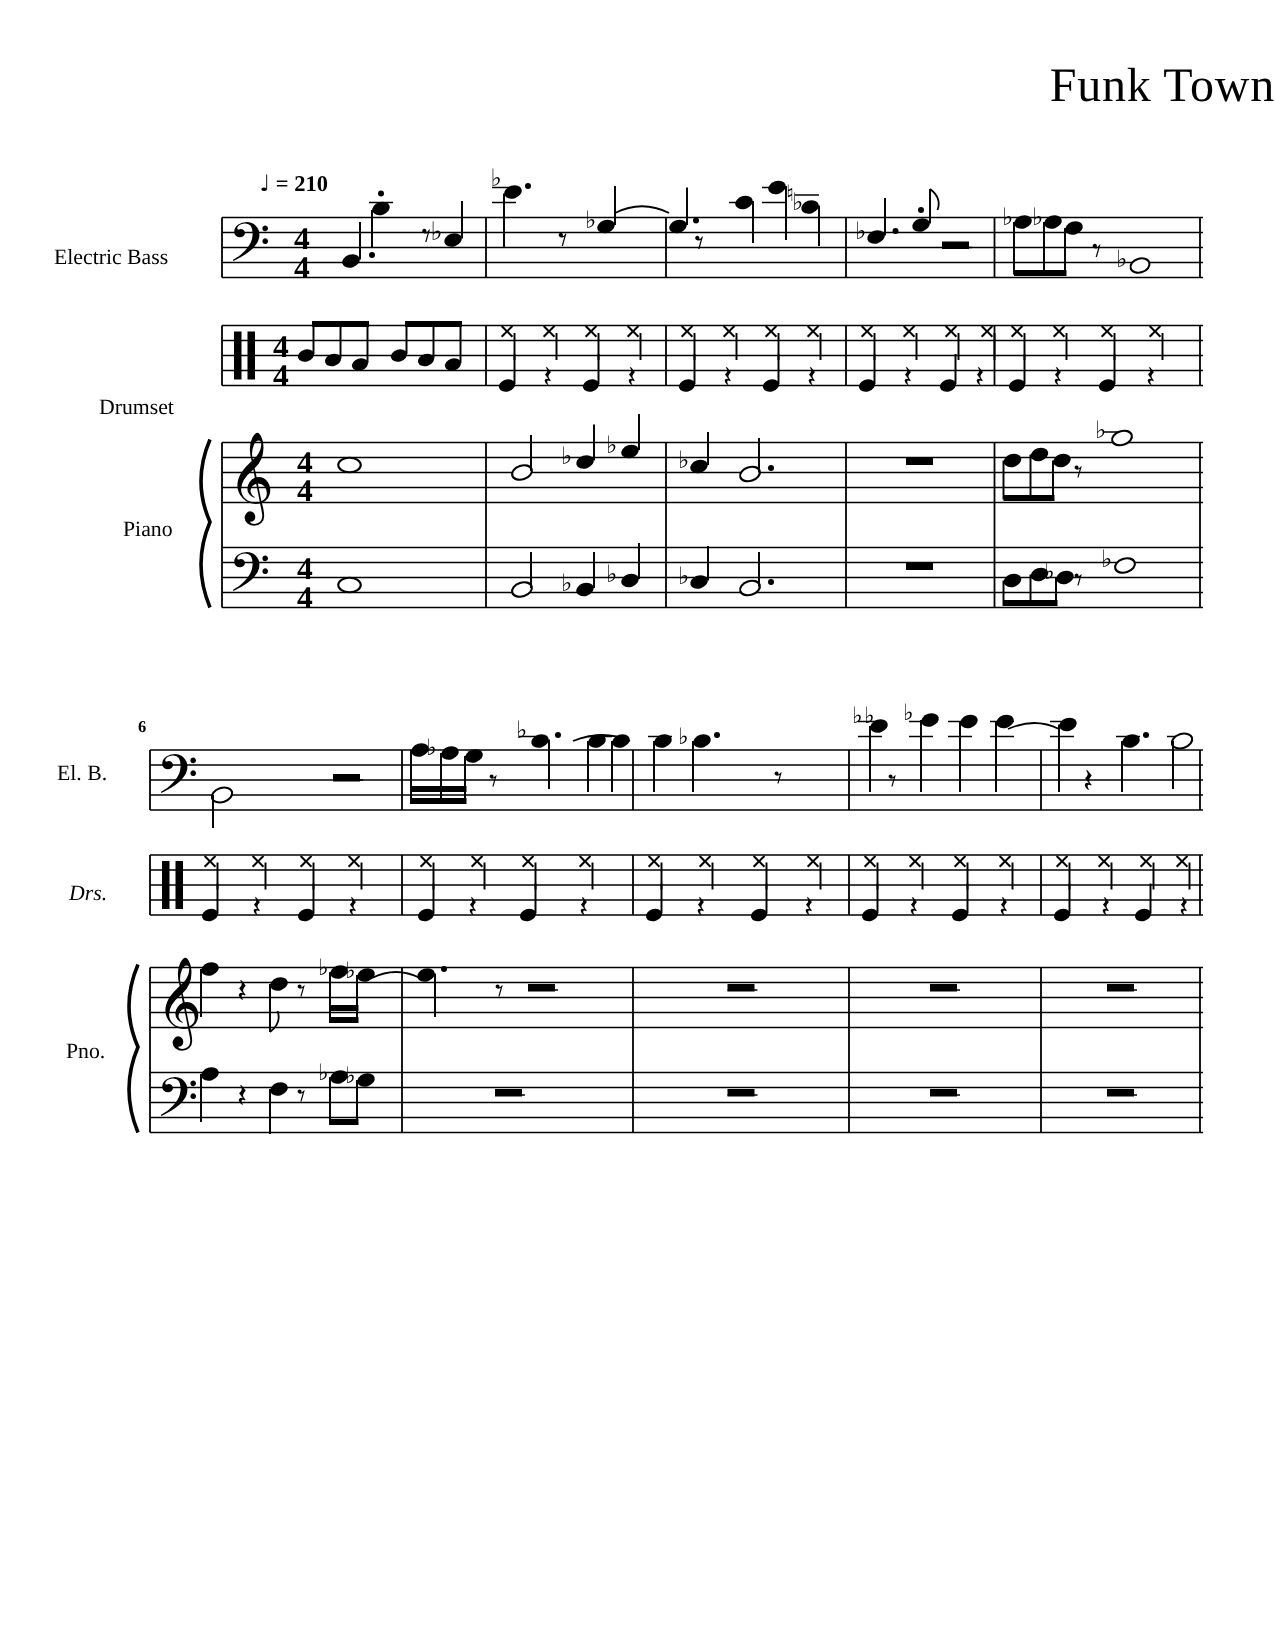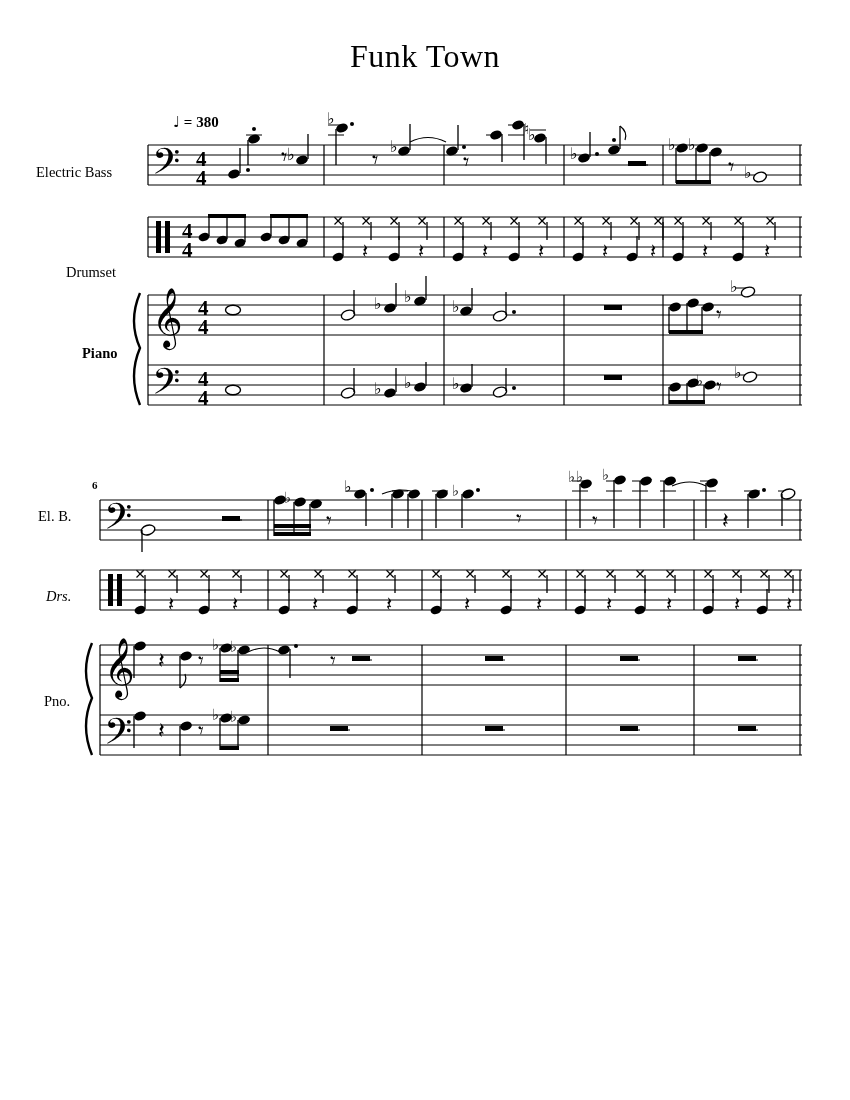--- a/index.html
+++ b/index.html
@@ -19,21 +19,21 @@
     position: absolute;
     left: 0; top: 0;
     width: 850px;
     height: 1100px;
   }
   .title {
     position: absolute;
     top: 38px;
     left: 0;
     width: 850px;
-    text-align: center;
+    text-align: right;
     font-family: "Liberation Serif", serif;
     font-size: 32px;
     letter-spacing: 0.5px;
   }
   .tempo-mark {
     position: absolute;
     left: 173px;
     top: 113px;
     font-family: "Liberation Serif", serif;
     font-size: 15px;
@@ -69,26 +69,26 @@
   .glyph { font-family:"DejaVu Sans", sans-serif; }
   .tie { fill:none; stroke:#000; stroke-width:1.2; }
 </style>
 </head>
 <body>
 
 <div class="title">Funk Town</div>
 
 <div class="tempo-mark">
   <span class="tempo-note">♩</span>
-  <span>= 380</span>
+  <span>= 210</span>
 </div>
 
 <div class="inst-label" style="left:36px; top:164px;">Electric Bass</div>
 <div class="inst-label" style="left:66px; top:236px;margin-top:28px;">Drumset</div>
-<div class="inst-label" style="left:82px; top:345px;font-weight:bold;">Piano</div>
+<div class="inst-label" style="left:82px; top:345px;">Piano</div>
 
 <div class="inst-label" style="left:38px; top:508px;">El. B.</div>
 <div class="inst-label" style="left:46px; top:588px;font-style:italic;">Drs.</div>
 <div class="inst-label" style="left:44px; top:693px;">Pno.</div>
 
 <div class="meas-num" style="left:92px; top:479px;">6</div>
 
 <svg id="sheet" width="850" height="1100" viewBox="0 0 850 1100">
 
   <g>

